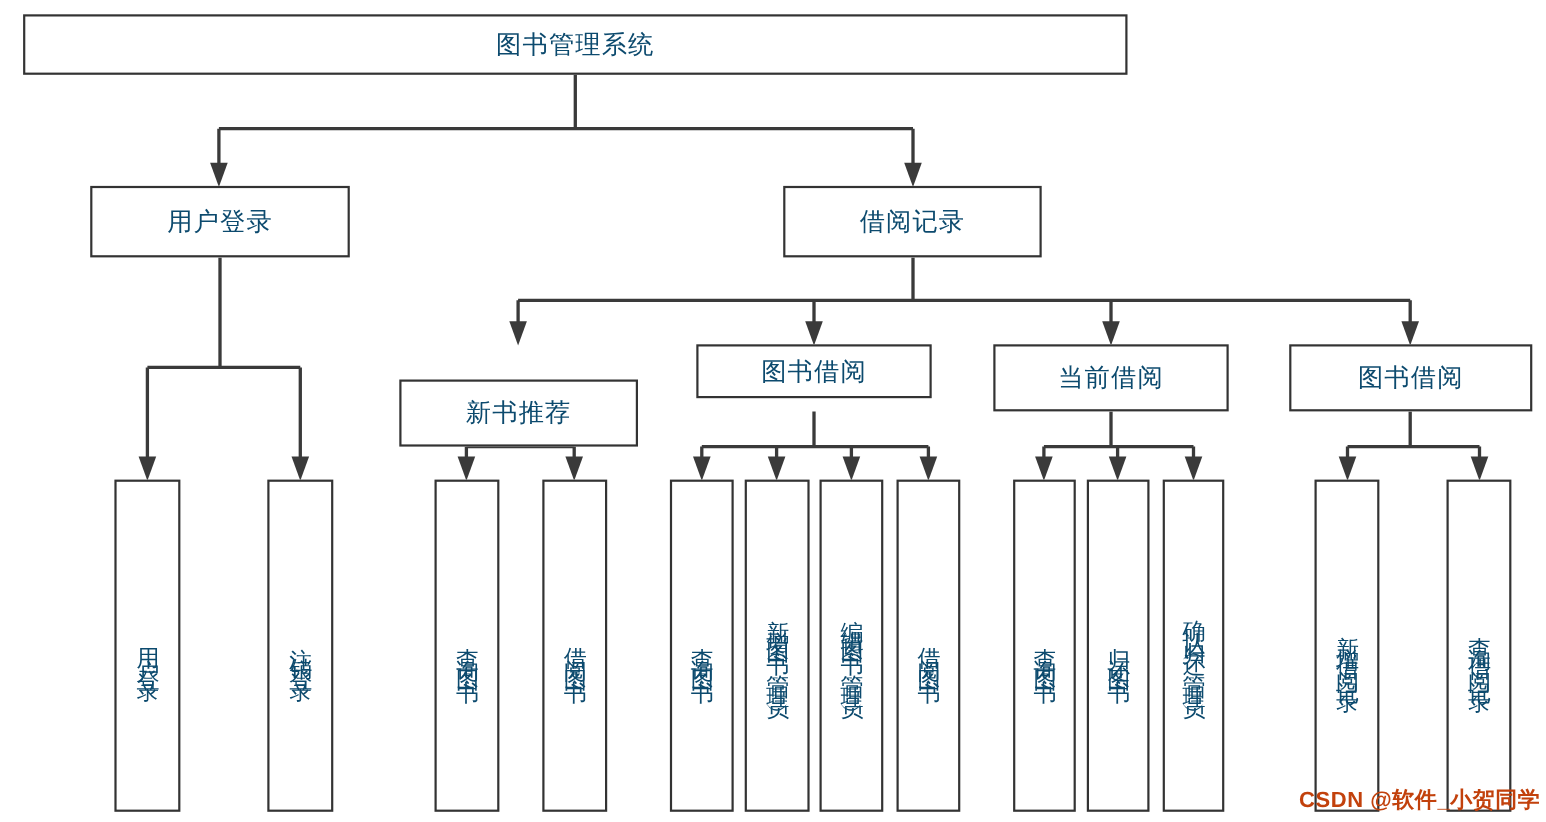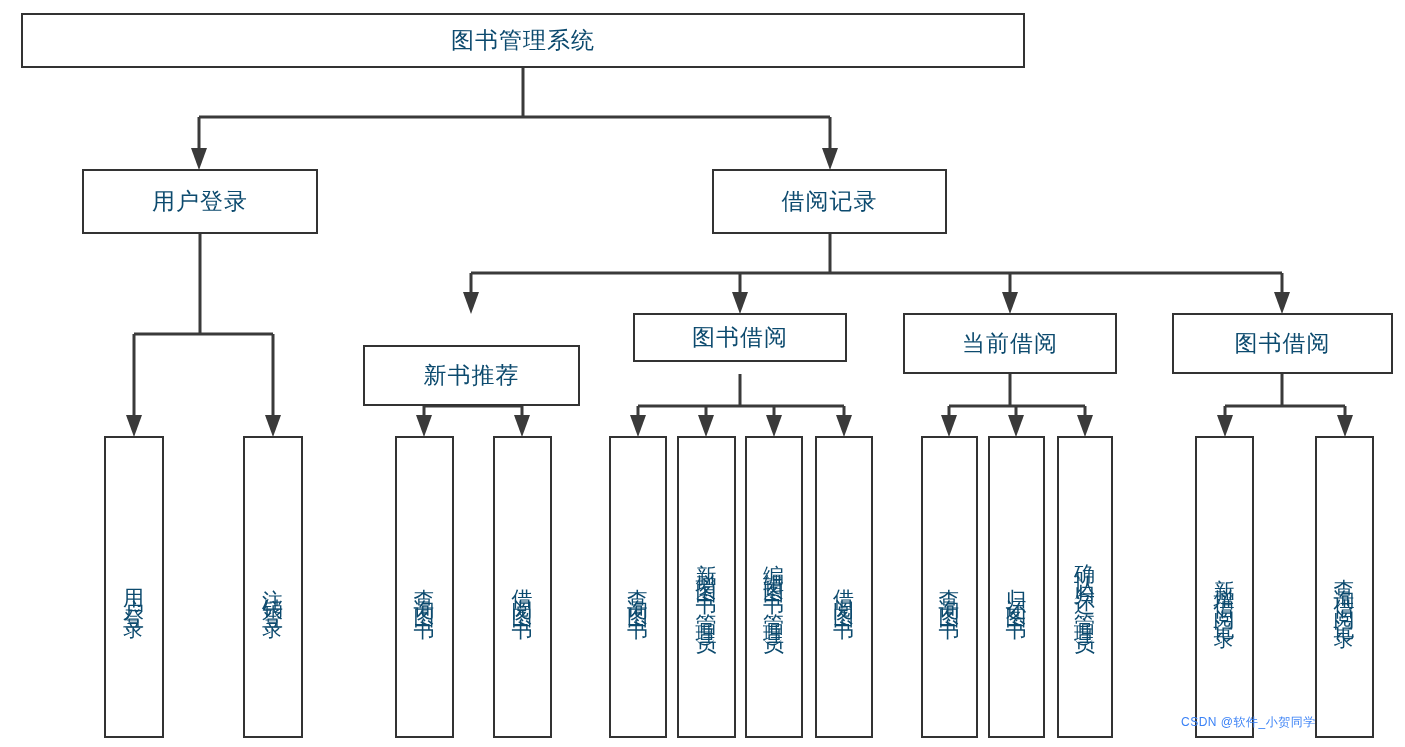--- a/index.html
+++ b/index.html
@@ -48,24 +48,25 @@
     text-orientation: mixed;
     letter-spacing: 10px;
     margin-bottom: -10px;
     line-height: 1;
     white-space: nowrap;
   }
   .watermark {
     position: absolute;
     left: 1181px;
     top: 714px;
-    font-size: 12px;
+    font-size: 20px;
     letter-spacing: 0.5px;
-    color: #3b82f6;
+    color: #c2410c;
     white-space: nowrap;
+    font-weight: bold;
   }
 </style>
 </head>
 <body>
 
 <div class="canvas">
 
   <svg class="connectors" viewBox="0 0 1405 747" xmlns="http://www.w3.org/2000/svg">
 
     <g>

